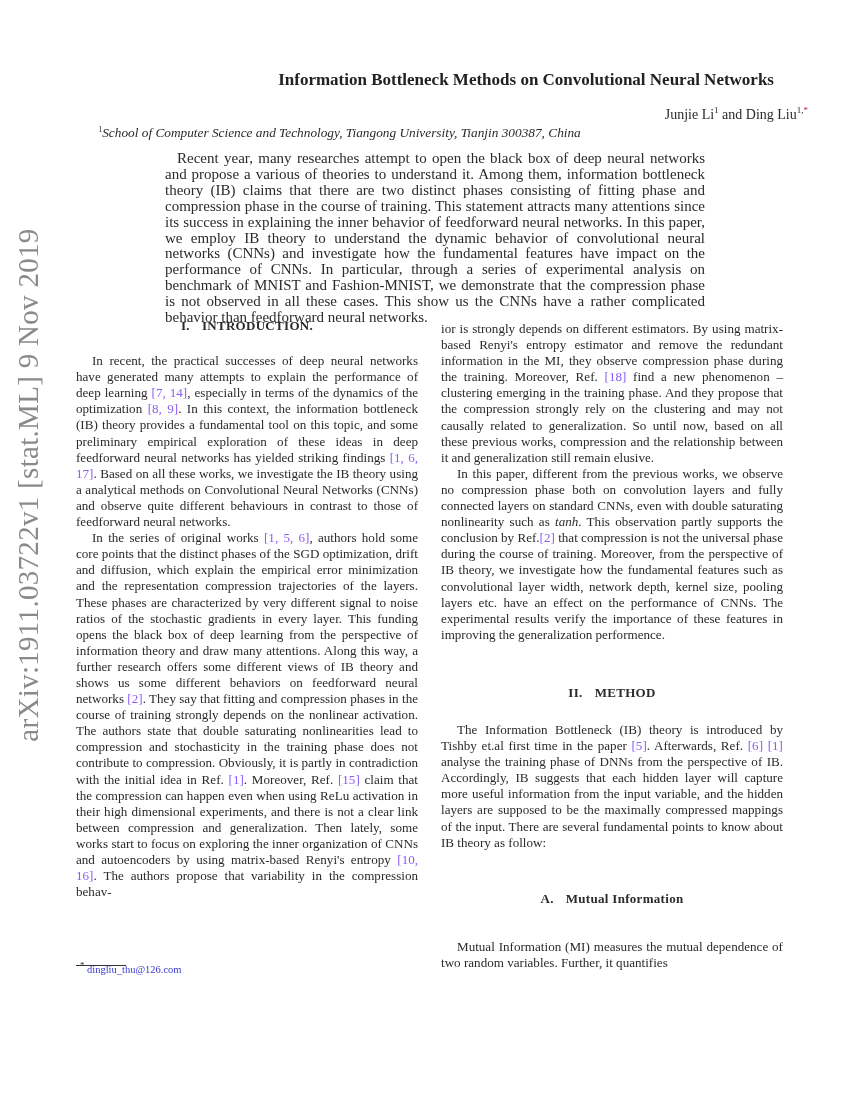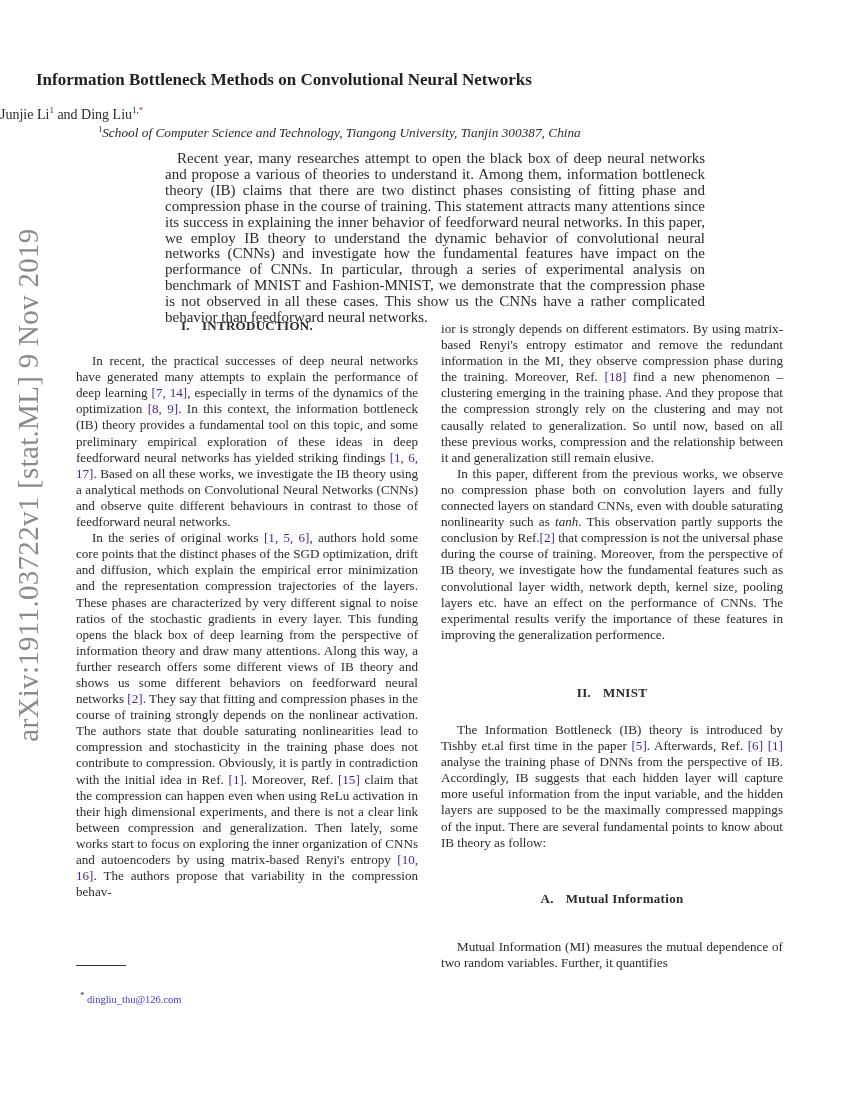--- a/index.html
+++ b/index.html
@@ -2,38 +2,38 @@
 <html><head>
 <meta charset="utf-8">
 <style>
   html, body { margin: 0; padding: 0; background: #ffffff; }
   body { width: 850px; height: 1100px; position: relative; overflow: hidden;
          font-family: "Liberation Serif", "DejaVu Serif", serif; color: #2a2a2a; }
   .arxiv { position: absolute; left: 6px; top: 250px; width: 44px; height: 470px; }
   .arxiv span { position: absolute; left: 50%; top: 50%; white-space: nowrap;
         transform: translate(-50%,-50%) rotate(-90deg); font-size: 29px; color: #8a8a8a;
         letter-spacing: 0.3px; }
-  .title { position: absolute; top: 70px; left: 0; width: 774px; text-align: left;
-           font-weight: bold; font-size: 17px; color: #222; padding-left: 36px; }
-  .authors { position: absolute; top: 105px; left: 0; width: 808px; text-align: left; font-size: 14px; }
+  .title { position: absolute; top: 70px; left: 0; width: 774px; text-align: right;
+           font-weight: bold; font-size: 17px; color: #222; }
+  .authors { position: absolute; top: 105px; left: 0; width: 808px; text-align: right; font-size: 14px; }
   .authors sup { font-size: 9px; }
   .authors .star { color: #c0202a; }
   .affil { position: absolute; top: 125px; left: 0; width: 679px; text-align: center; font-size: 13.3px; font-style: italic; }
   .affil sup { font-size: 8px; font-style: normal; }
   .abstract { position: absolute; top: 151px; left: 165px; width: 540px; font-size: 15px;
               line-height: 15.9px; text-align: justify; text-indent: 12px; }
   .col { position: absolute; width: 342px; font-size: 13.1px; line-height: 16.1px; text-align: justify; }
   .col-left { left: 76px; top: 318px; }
   .col-right { left: 441px; top: 318px; }
   .section-head { text-align: center; font-weight: bold; font-size: 13px; letter-spacing: 0.3px; }
   .section-head .num { margin-right: 12px; }
   .para { text-indent: 16px; margin: 0; }
-  .cite { color: #4c1d95; }
+  .cite { color: #8b5cf6; }
   .footrule { position: absolute; left: 76px; top: 965px; width: 50px; border-top: 1px solid #333; }
-  .footnote { position: absolute; left: 80px; top: 990px; font-size: 10.5px; }
+  .footnote { position: absolute; left: 80px; top: 960px; font-size: 10.5px; }
   .footnote .mail { color: #3a3ad0; }
   em { font-style: italic; }
 </style>
 </head>
 <body>
 
 <div class="arxiv">
   <span>arXiv:1911.03722v1  [stat.ML]  9 Nov 2019</span>
 </div>
 
@@ -62,21 +62,21 @@
 </div>
 
 <div class="col col-right" style="top:321px;">
   <p class="para" style="text-indent:0;">
     <span>ior is strongly depends on different estimators. By using matrix-based Renyi's entropy estimator and remove the redundant information in the MI, they observe compression phase during the training. Moreover, Ref. </span><a class="cite">[18]</a><span> find a new phenomenon – clustering emerging in the training phase. And they propose that the compression strongly rely on the clustering and may not causally related to generalization. So until now, based on all these previous works, compression and the relationship between it and generalization still remain elusive.</span>
   </p>
   <p class="para">
     <span>In this paper, different from the previous works, we observe no compression phase both on convolution layers and fully connected layers on standard CNNs, even with double saturating nonlinearity such as </span><em>tanh</em><span>. This observation partly supports the conclusion by Ref.</span><a class="cite">[2]</a><span> that compression is not the universal phase during the course of training. Moreover, from the perspective of IB theory, we investigate how the fundamental features such as convolutional layer width, network depth, kernel size, pooling layers etc. have an effect on the performance of CNNs. The experimental results verify the importance of these features in improving the generalization performence.</span>
   </p>
   <div class="section-head" style="margin-top:42px;margin-bottom:21px;">
-    <span class="num">II.</span><span>MNIST</span>
+    <span class="num">II.</span><span>METHOD</span>
   </div>
   <p class="para">
     <span>The Information Bottleneck (IB) theory is introduced by Tishby et.al first time in the paper </span><a class="cite">[5]</a><span>. Afterwards, Ref. </span><a class="cite">[6]</a><span> </span><a class="cite">[1]</a><span> analyse the training phase of DNNs from the perspective of IB. Accordingly, IB suggests that each hidden layer will capture more useful information from the input variable, and the hidden layers are supposed to be the maximally compressed mappings of the input. There are several fundamental points to know about IB theory as follow:</span>
   </p>
   <div class="section-head" style="margin-top:40px;margin-bottom:32px;">
     <span class="num">A.</span><span>Mutual Information</span>
   </div>
   <p class="para">Mutual Information (MI) measures the mutual dependence of two random variables. Further, it quantifies</p>
 </div>
 

